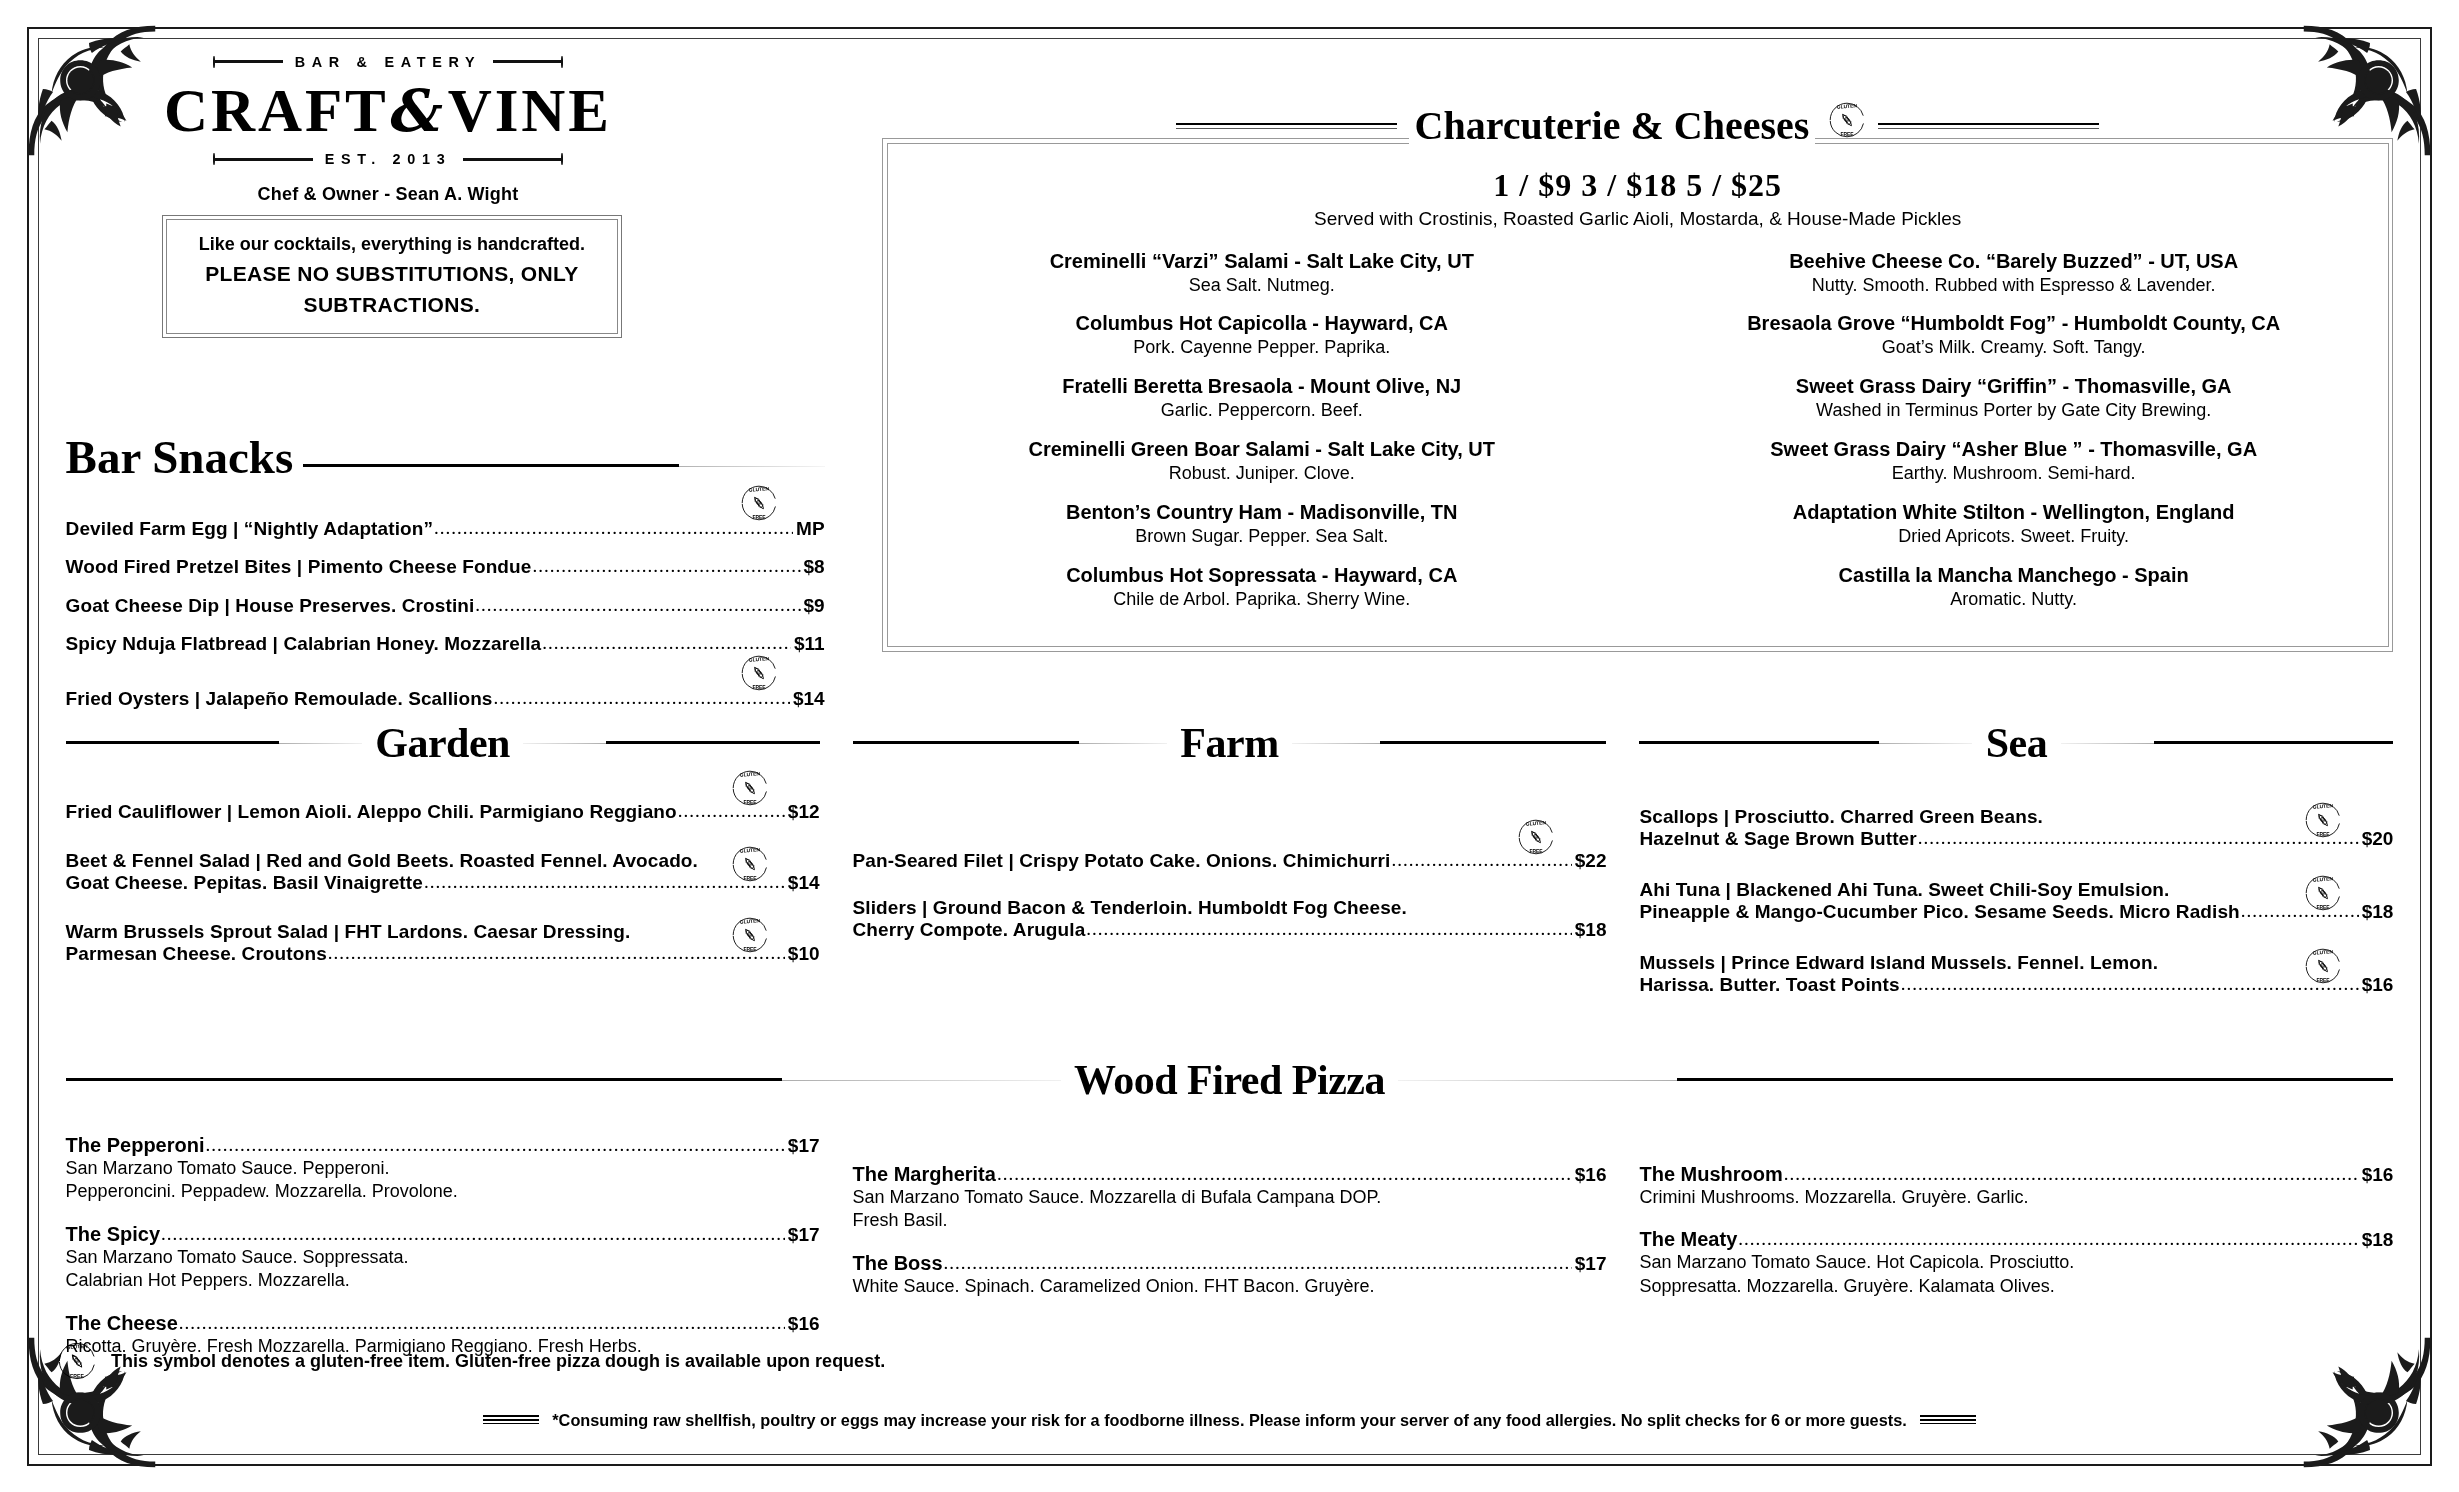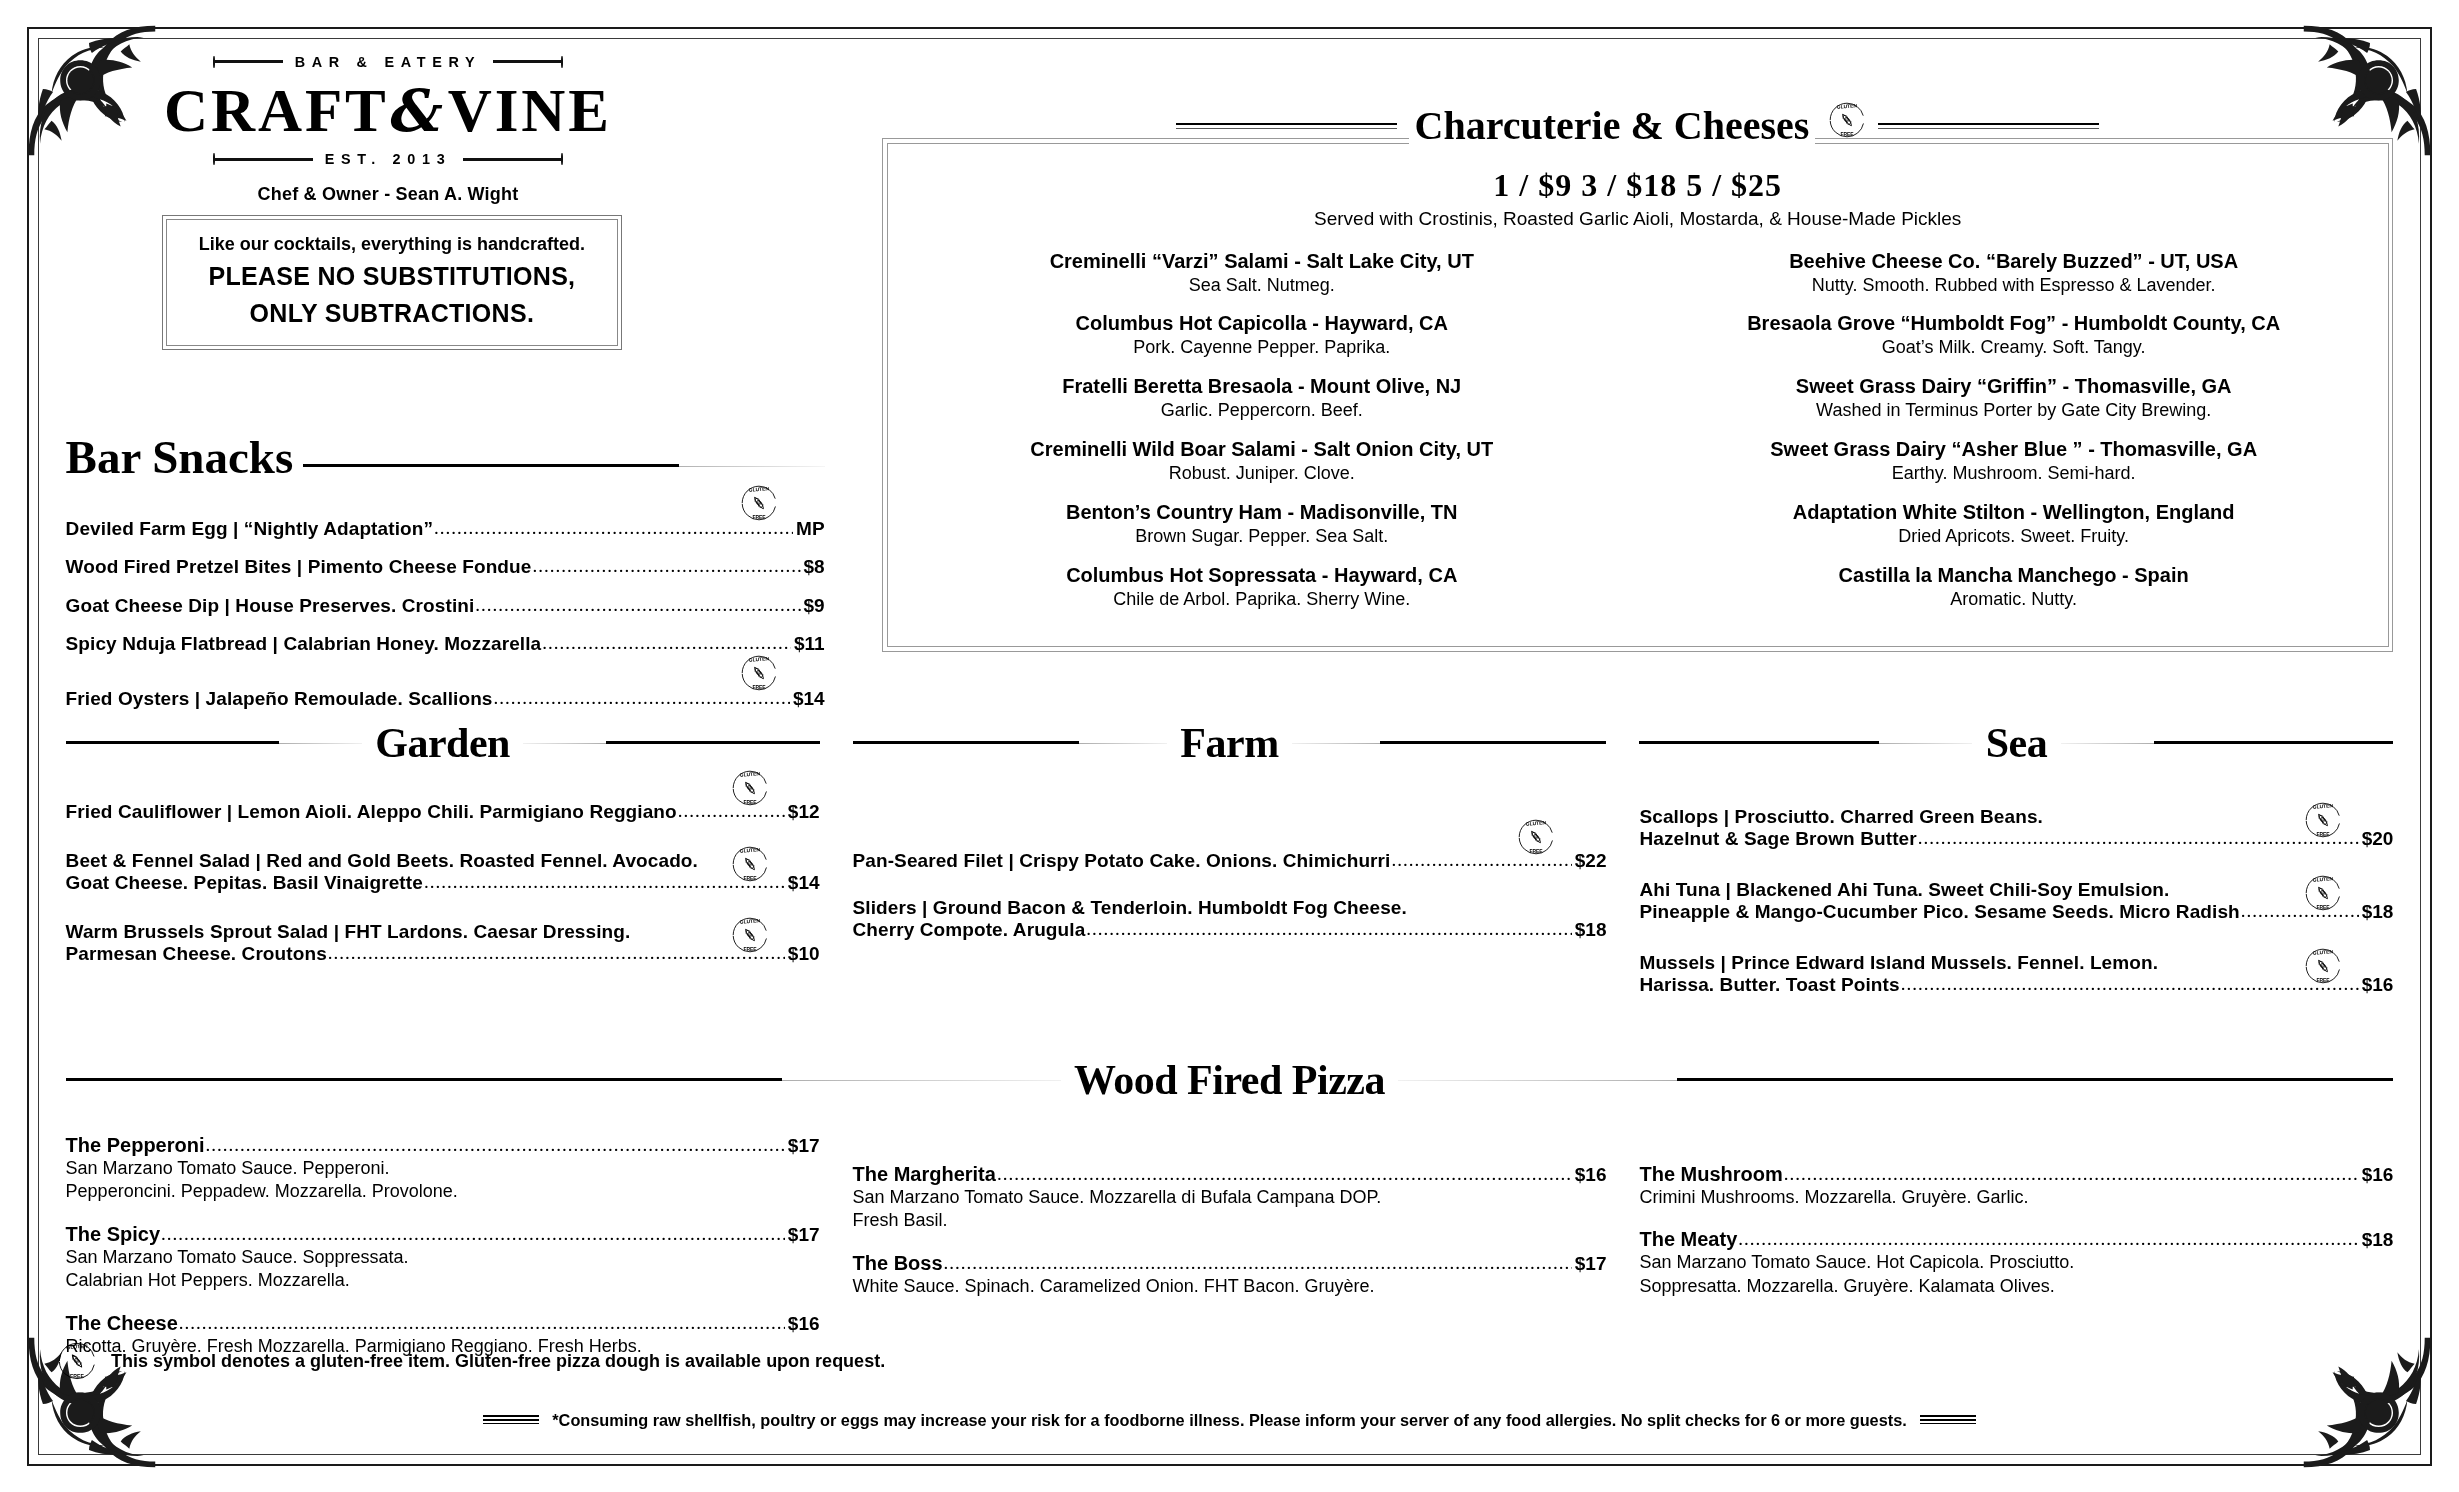--- a/index.html
+++ b/index.html
@@ -40,21 +40,21 @@
   .logo-amp{font-style:italic;font-size:58px;font-family:"DejaVu Serif",serif;padding:0 1.9px;}
   .chef{
     font-family:"Liberation Sans Narrow","Liberation Sans",sans-serif;font-weight:bold;
     font-size:18px;margin-top:17.3px;letter-spacing:0.2px;
   }
   .notebox{
     margin:9.6px auto 0;border:1.9px solid #777;padding:2.9px;width:452px;
   }
   .notebox .in{border:1px solid #888;padding:10.6px 7.7px 12.5px;}
   .notebox .l1{font-family:"Liberation Sans Narrow","Liberation Sans",sans-serif;font-weight:bold;font-size:18px;line-height:1.5;}
-  .notebox .l2{font-family:"Liberation Sans Narrow","Liberation Sans",sans-serif;font-weight:bold;font-size:25px;line-height:1.5;letter-spacing:0.3px;}
+  .notebox .l2{font-family:"Liberation Sans Narrow","Liberation Sans",sans-serif;font-weight:bold;font-size:21px;line-height:1.5;letter-spacing:0.3px;}
 
   
   .sec-head{display:flex;align-items:center;gap:13.4px;}
   .sec-head .ttl{
     font-family:"Liberation Serif",serif;font-weight:bold;
     font-size:42px;line-height:1;white-space:nowrap;letter-spacing:-0.5px;
   }
   .tri-rule{flex:1;height:6.7px;position:relative;}
   .tri-rule::before{content:"";position:absolute;left:0;right:0;top:2.9px;height:1px;
     background:linear-gradient(to right,rgba(0,0,0,.06),#000);}
@@ -364,21 +364,21 @@
                 </div>
                 <div class="citem">
                   <div class="cn">Columbus Hot Capicolla - Hayward, CA</div>
                   <div class="cd">Pork. Cayenne Pepper. Paprika.</div>
                 </div>
                 <div class="citem">
                   <div class="cn">Fratelli Beretta Bresaola - Mount Olive, NJ</div>
                   <div class="cd">Garlic. Peppercorn. Beef.</div>
                 </div>
                 <div class="citem">
-                  <div class="cn">Creminelli Wild Boar Salami - Salt Onion City, UT</div>
+                  <div class="cn">Creminelli Green Boar Salami - Salt Lake City, UT</div>
                   <div class="cd">Robust. Juniper. Clove.</div>
                 </div>
                 <div class="citem">
                   <div class="cn">Benton’s Country Ham - Madisonville, TN</div>
                   <div class="cd">Brown Sugar. Pepper. Sea Salt.</div>
                 </div>
                 <div class="citem">
                   <div class="cn">Columbus Hot Sopressata - Hayward, CA</div>
                   <div class="cd">Chile de Arbol. Paprika. Sherry Wine.</div>
                 </div>

